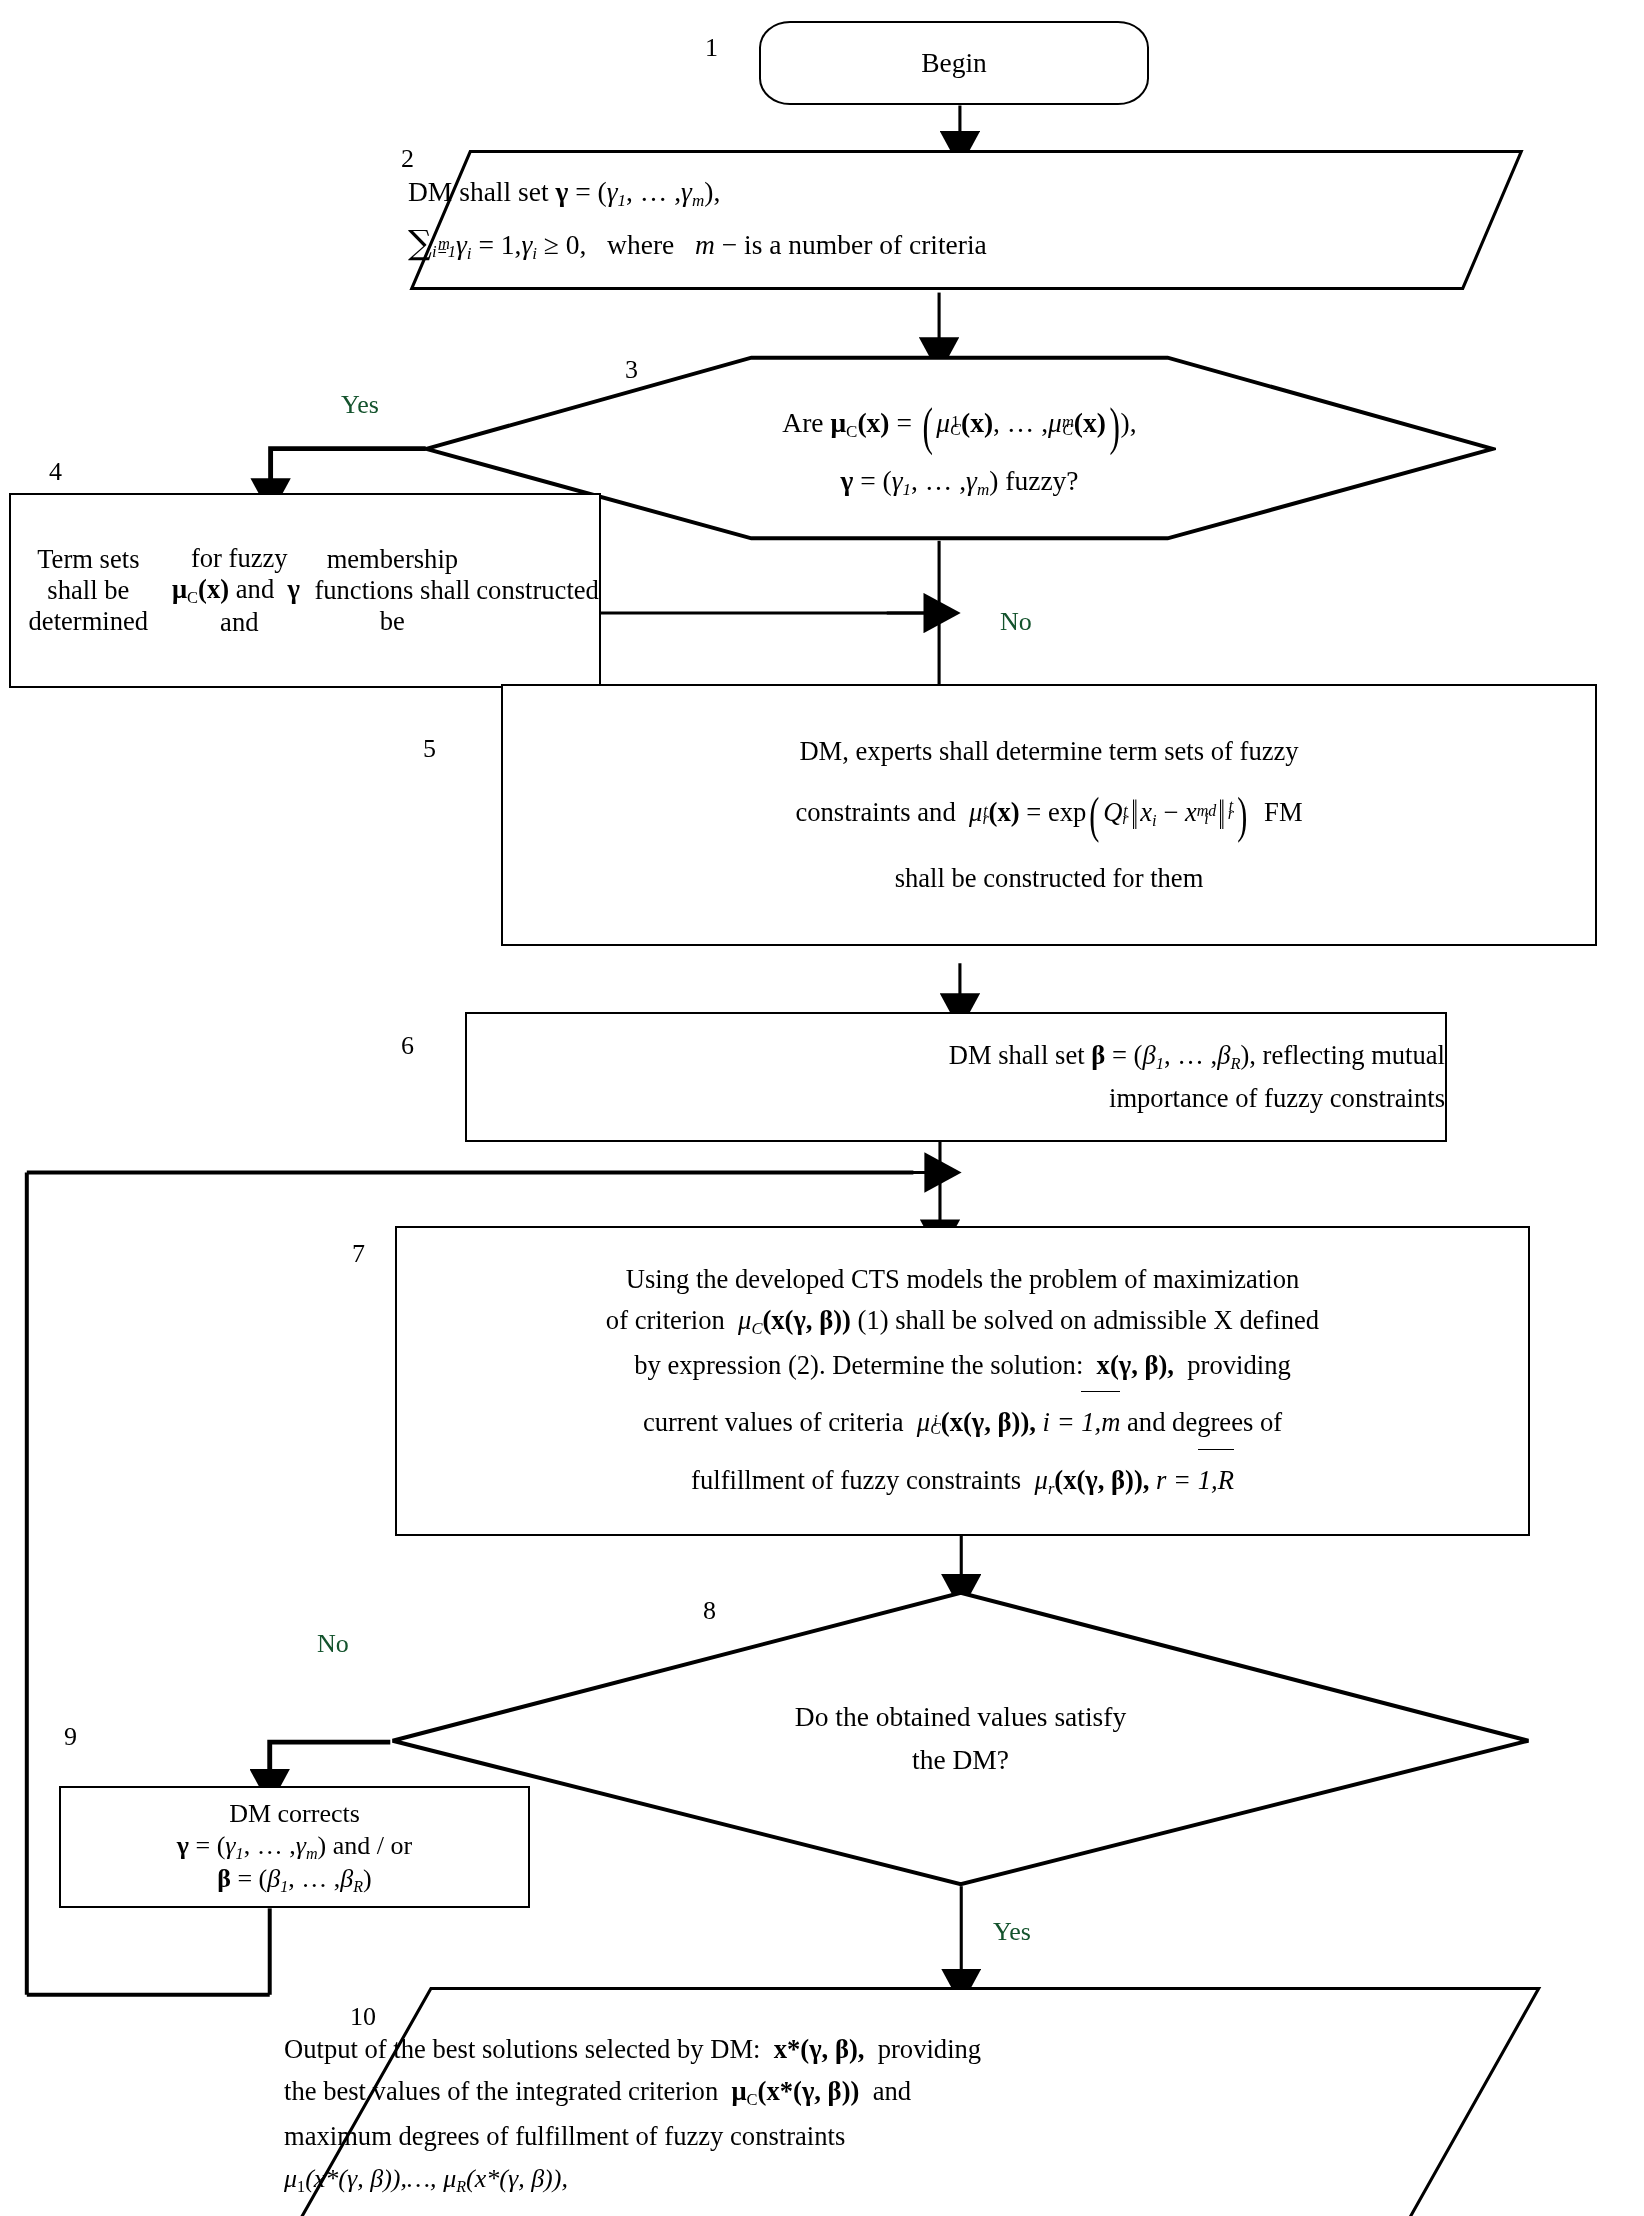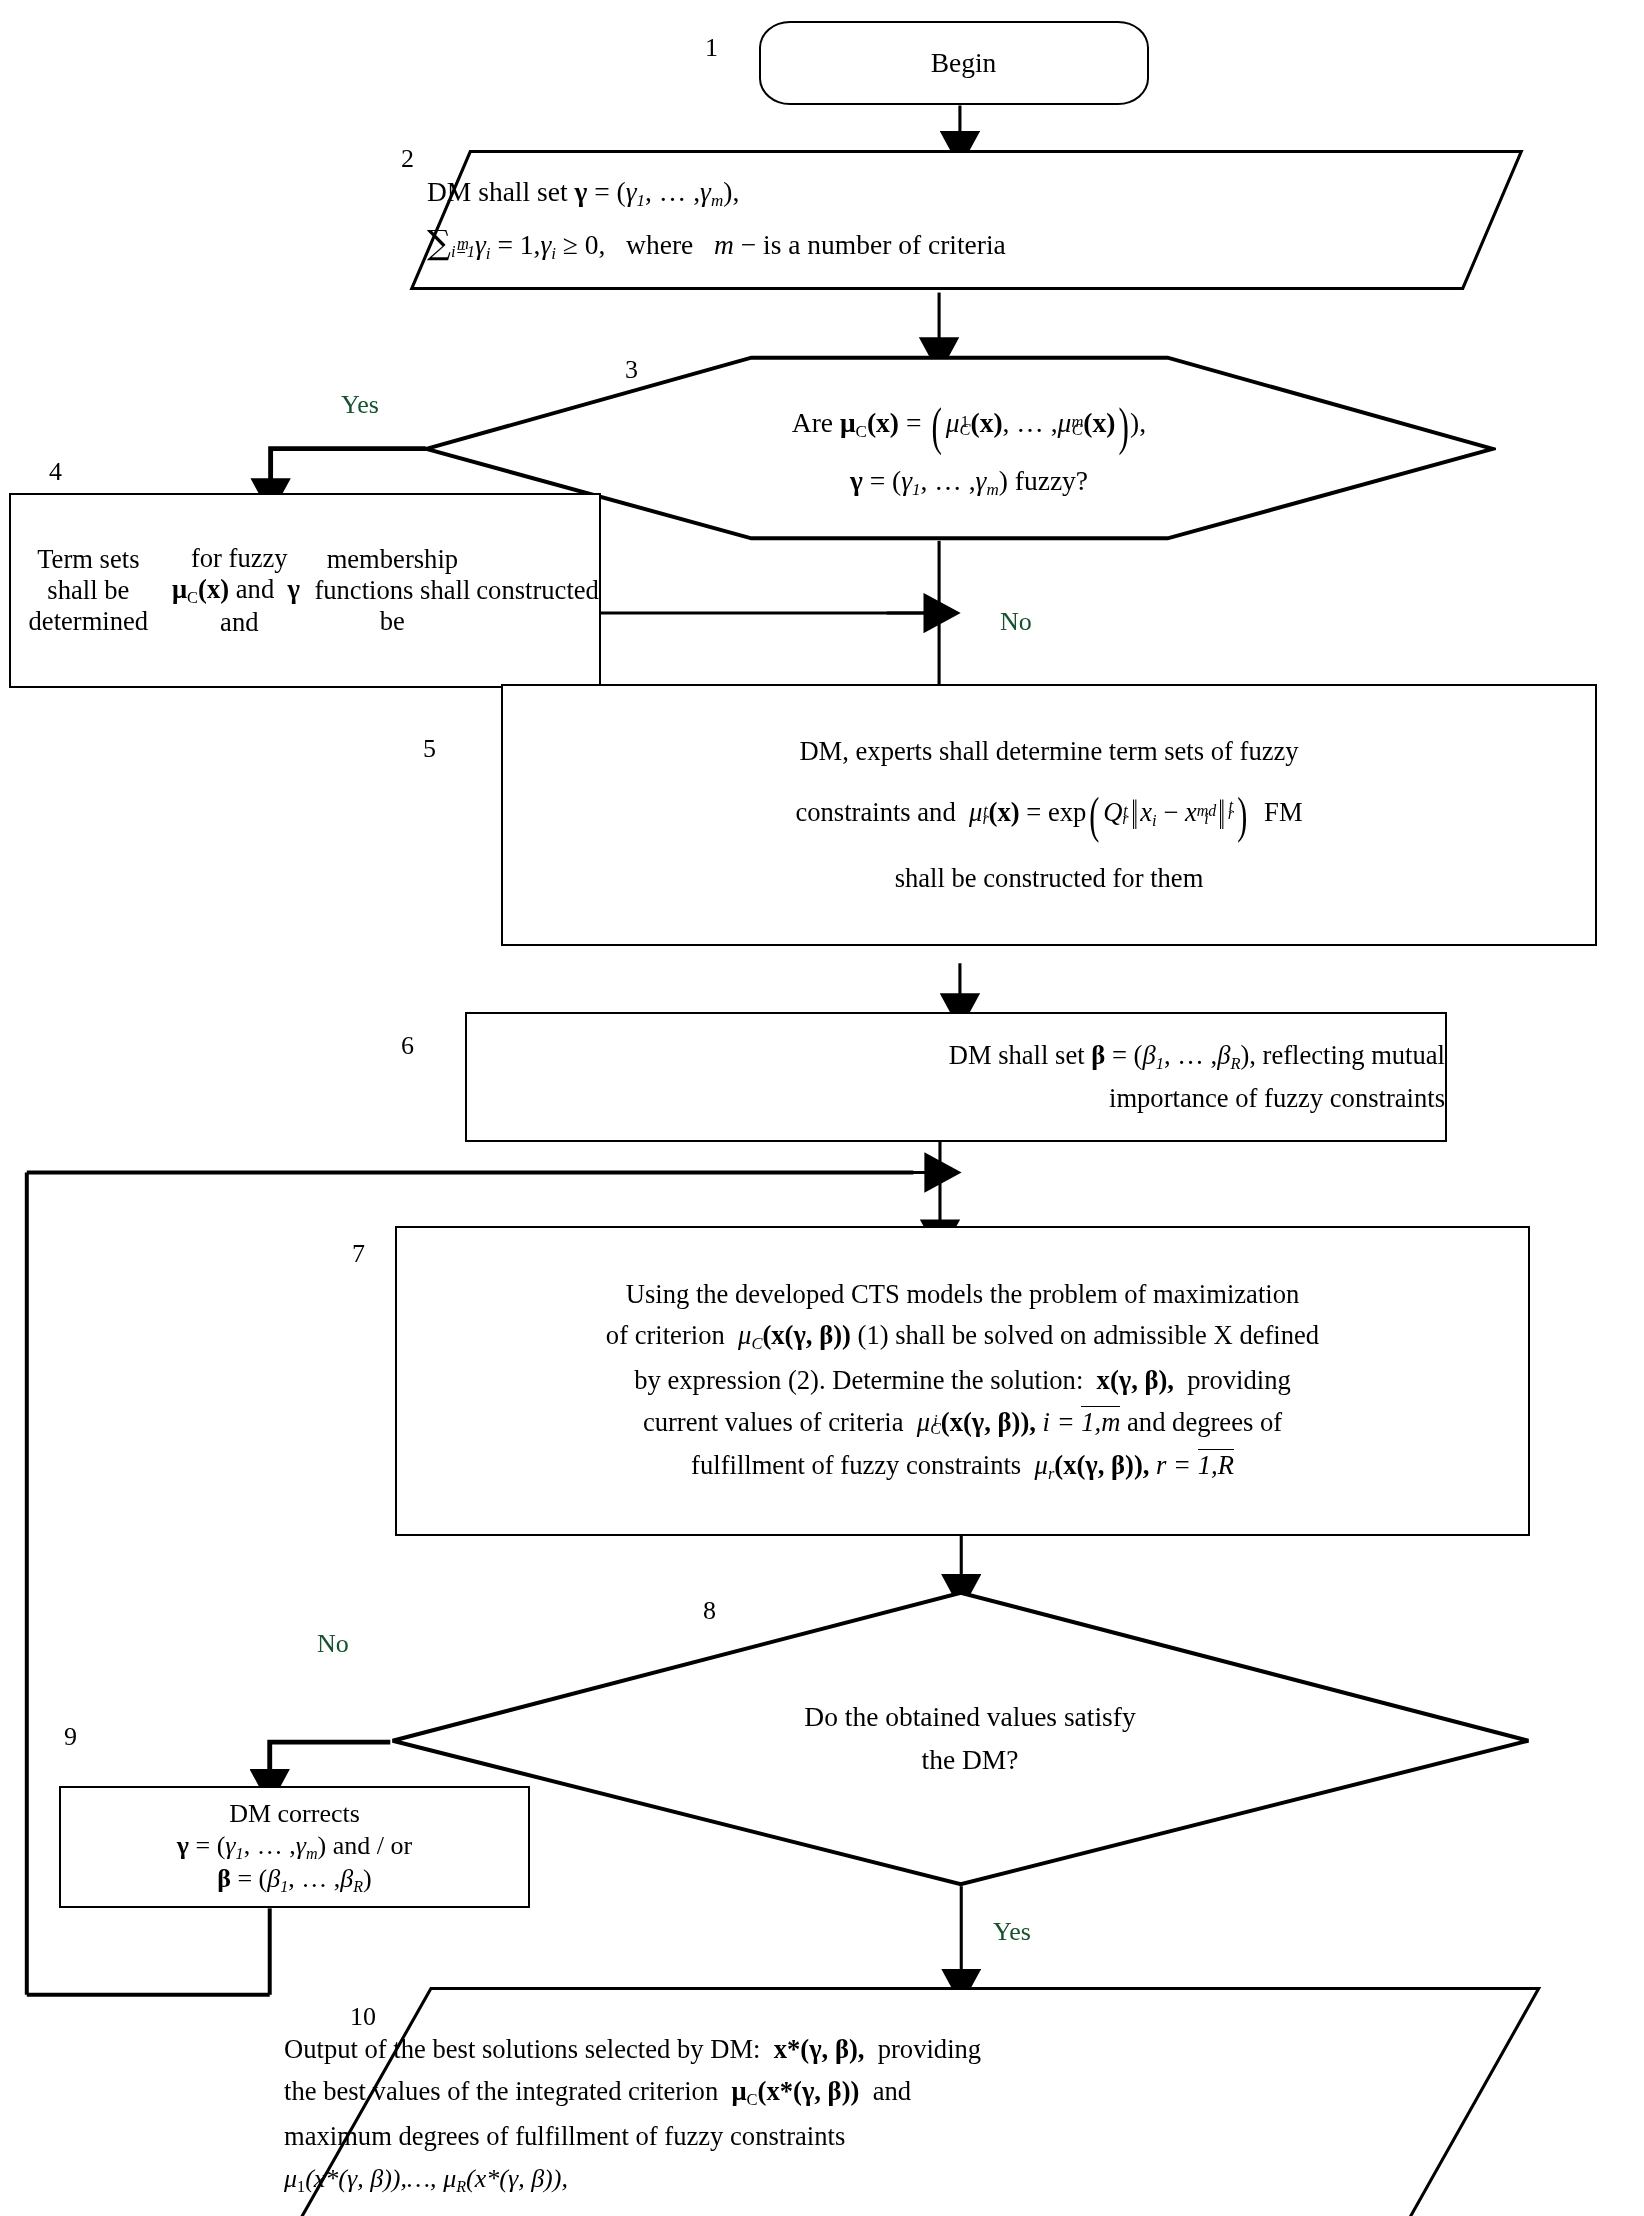--- a/index.html
+++ b/index.html
@@ -71,27 +71,27 @@
     color: #000;
     line-height: 1;
   }
   .edgeLabel {
     position: absolute;
     font-family: "Liberation Serif", "DejaVu Serif", serif;
     font-size: 26px;
     color: #14532d;
     line-height: 1;
   }
-  .fz62 { font-size: 27.5px; margin-left: 19px; }
+  .fz62 { font-size: 27.5px; }
   .fz60 { font-size: 26.6px; }
   .fz58 { font-size: 26px; }
   .ital { font-style: italic; }
   .bsym { font-weight: bold; font-family: "Liberation Serif","DejaVu Serif",serif; }
   sub { font-size: 0.62em; vertical-align: -0.28em; font-style: italic;}
-  .ovl { border-top: 1.3px solid #000; padding-top: 2px; display:inline-block; line-height:1.0;}
+  .ovl { border-top: 1.3px solid #000; padding-top: 17px; display:inline-block; line-height:1.0;}
   .stk { display: inline-flex; flex-direction: column; align-items: center; vertical-align: middle; line-height: 1; }
   .stk .up { font-size: 0.60em; font-style: italic; margin-bottom: -0.30em; }
   .stk .dn { font-size: 0.60em; font-style: italic; margin-top: -0.22em; }
   .sumop { font-size: 1.22em; font-family: "DejaVu Serif", serif; }
   .bigp { font-size: 1.9em; font-weight: 300; display:inline-block; transform: scaleX(0.6); vertical-align: middle;}
   .vbar { display:inline-block; font-size:1.55em; transform: scaleX(0.55); vertical-align: middle; }
   .mline { display:block; }
 </style>
 </head>
 <body>

